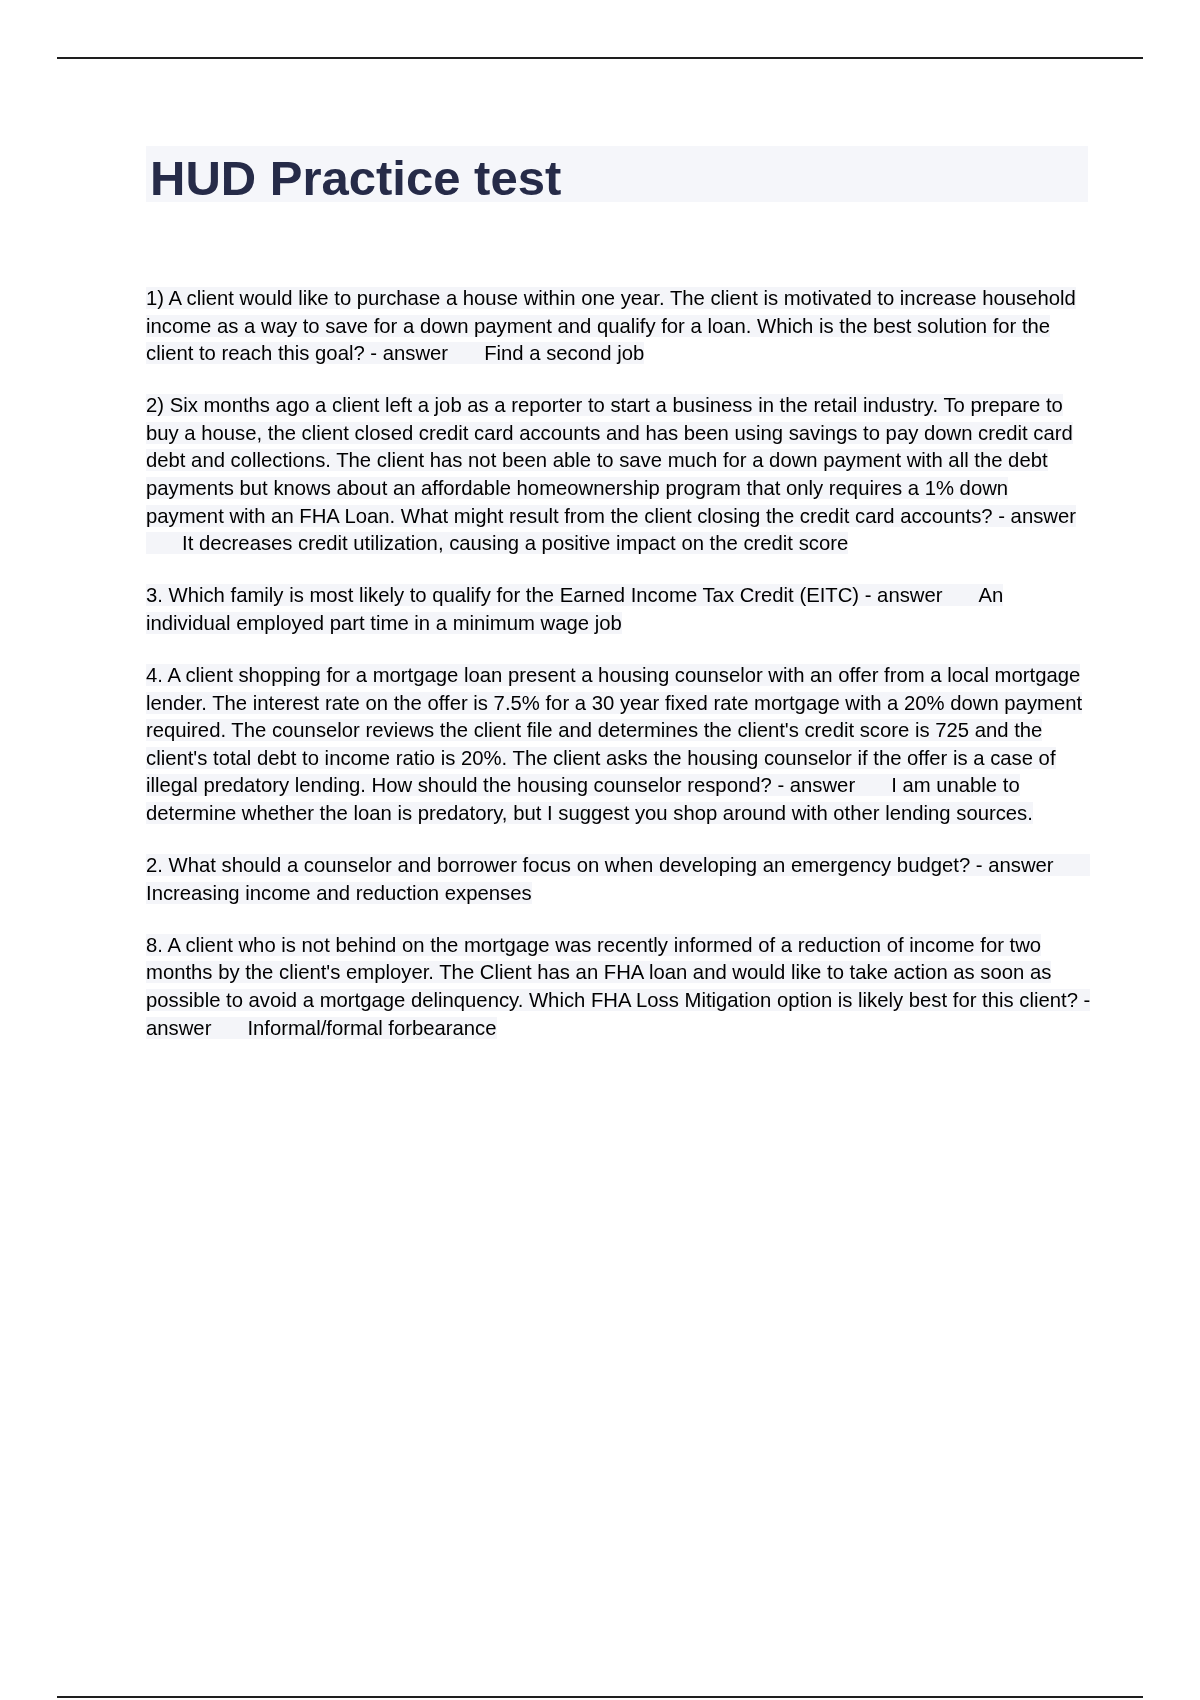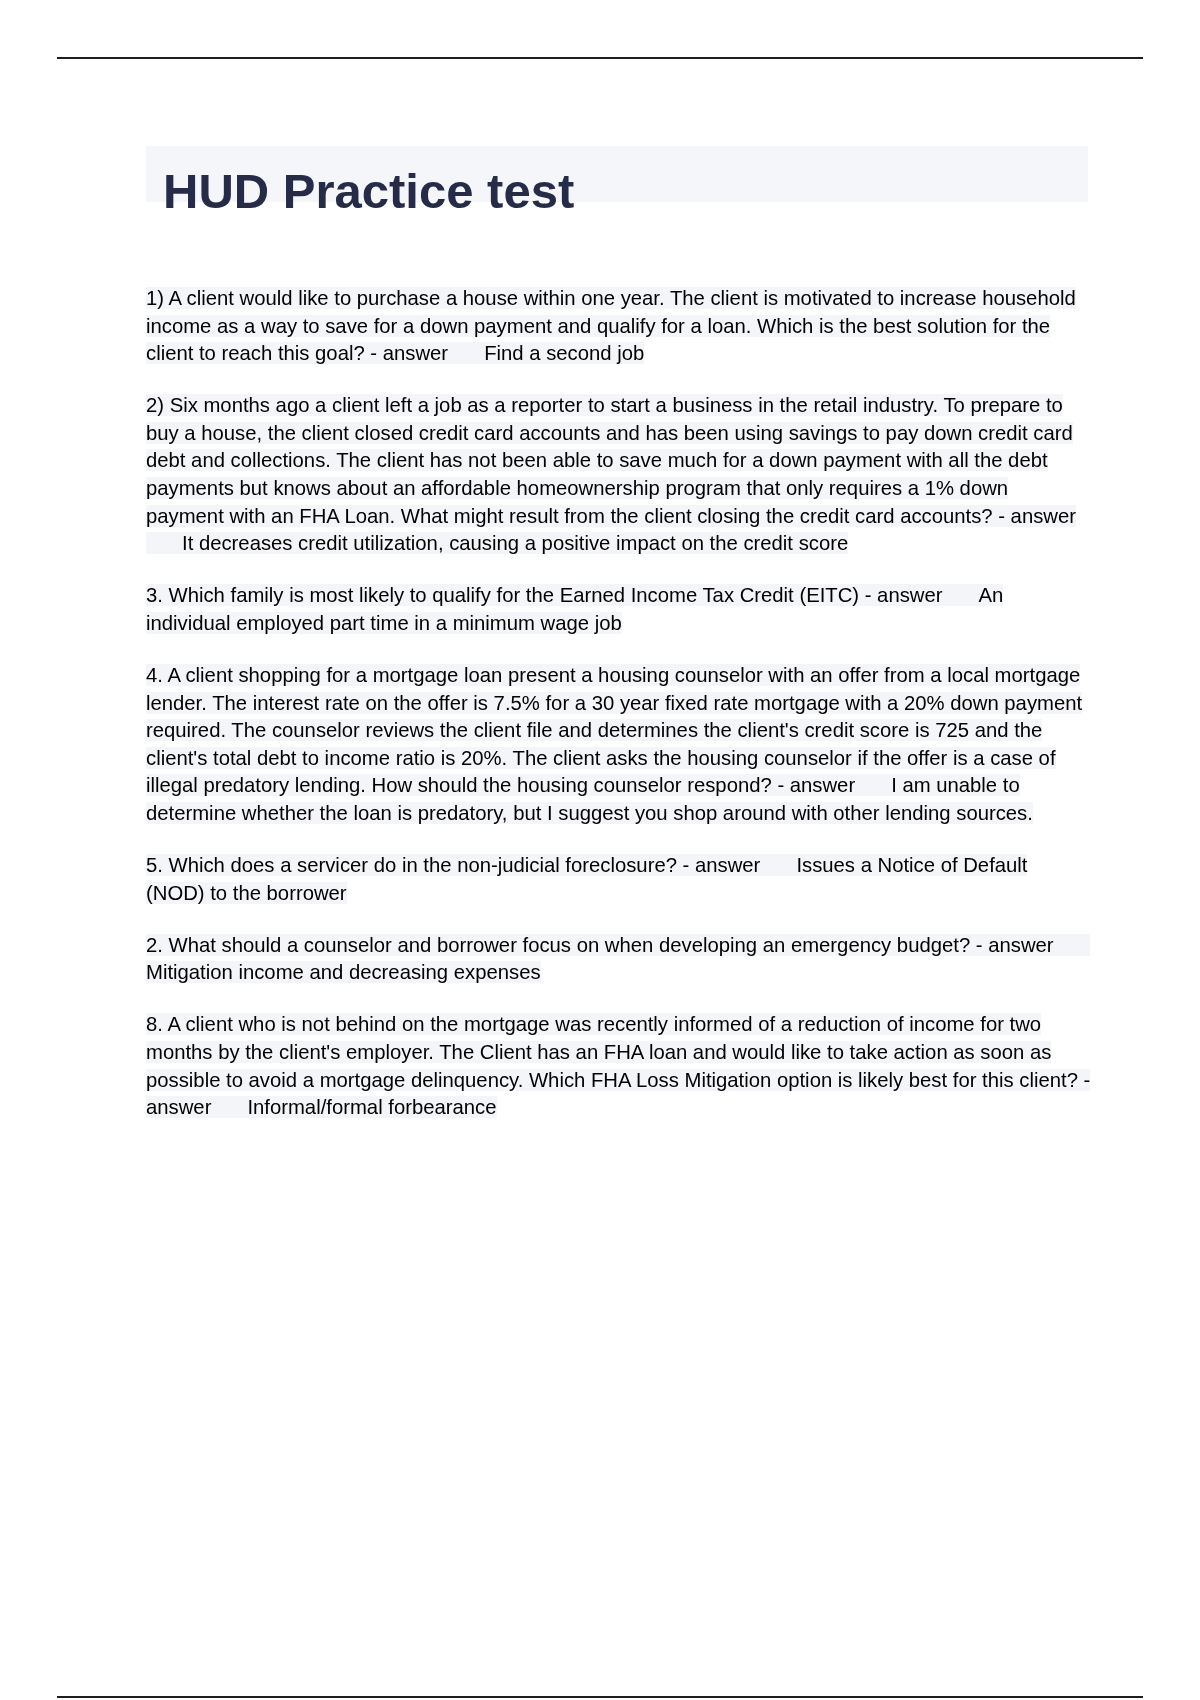--- a/index.html
+++ b/index.html
@@ -29,21 +29,21 @@
       left: 146px;
       top: 146px;
       width: 942px;
       height: 56px;
       background: #f5f6fa;
     }
     .title {
       position: absolute;
       left: 146px;
       top: 146px;
-      margin: 17px;
+      margin: 4px;
       font-family: "Liberation Sans", sans-serif;
       font-weight: bold;
       font-size: 49px;
       line-height: 56px;
       color: #262b48;
       letter-spacing: 0px;
     }
 
     .content {
       position: absolute;
@@ -77,21 +77,20 @@
 
 <div class="content">
   <p class="qa"><span class="hl"><span>1) A client would like to purchase a house within one year. The client is motivated to increase household income as a way to save for a down payment and qualify for a loan. Which is the best solution for the client to reach this goal? - answer</span><span class="gap"></span><span>Find a second job</span></span></p>
 
   <p class="qa"><span class="hl"><span>2) Six months ago a client left a job as a reporter to start a business in the retail industry. To prepare to buy a house, the client closed credit card accounts and has been using savings to pay down credit card debt and collections. The client has not been able to save much for a down payment with all the debt payments but knows about an affordable homeownership program that only requires a 1% down payment with an FHA Loan. What might result from the client closing the credit card accounts? - answer</span><span class="gap"></span><span>It decreases credit utilization, causing a positive impact on the credit score</span></span></p>
 
   <p class="qa"><span class="hl"><span>3. Which family is most likely to qualify for the Earned Income Tax Credit (EITC) - answer</span><span class="gap"></span><span>An individual employed part time in a minimum wage job</span></span></p>
 
   <p class="qa"><span class="hl"><span>4. A client shopping for a mortgage loan present a housing counselor with an offer from a local mortgage lender. The interest rate on the offer is 7.5% for a 30 year fixed rate mortgage with a 20% down payment required. The counselor reviews the client file and determines the client's credit score is 725 and the client's total debt to income ratio is 20%. The client asks the housing counselor if the offer is a case of illegal predatory lending. How should the housing counselor respond? - answer</span><span class="gap"></span><span>I am unable to determine whether the loan is predatory, but I suggest you shop around with other lending sources.</span></span></p>
 
-  <p class="qa"><span class="hl"><span>5. Which does a servicer do in the non-judicial foreclosure? - answer</span><span class="gap"></span><span>Issues a Notice of Default (NOD) to the borrower</span></span></p>
 
 
-  <p class="qa"><span class="hl"><span>2. What should a counselor and borrower focus on when developing an emergency budget? - answer</span><span class="gap"></span><span>Mitigation income and decreasing expenses</span></span></p>
+  <p class="qa"><span class="hl"><span>2. What should a counselor and borrower focus on when developing an emergency budget? - answer</span><span class="gap"></span><span>Increasing income and reduction expenses</span></span></p>
 
   <p class="qa"><span class="hl"><span>8. A client who is not behind on the mortgage was recently informed of a reduction of income for two months by the client's employer. The Client has an FHA loan and would like to take action as soon as possible to avoid a mortgage delinquency. Which FHA Loss Mitigation option is likely best for this client? - answer</span><span class="gap"></span><span>Informal/formal forbearance</span></span></p>
 </div>
 
 <div class="rule bottom"></div>
 
 </body></html>

